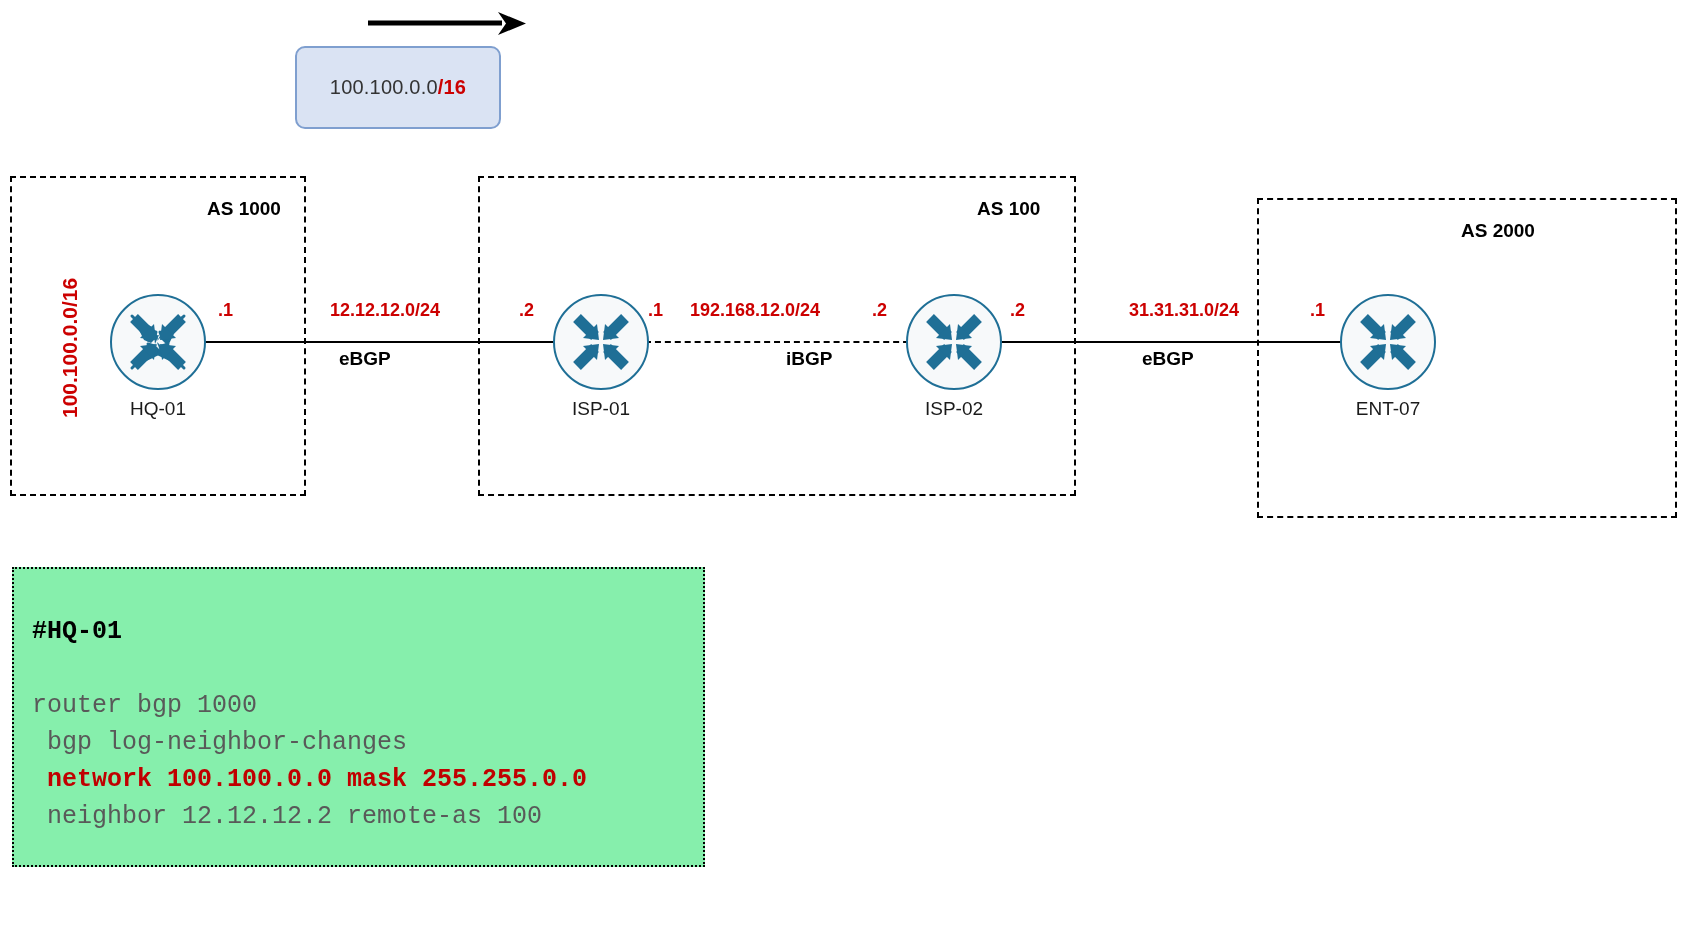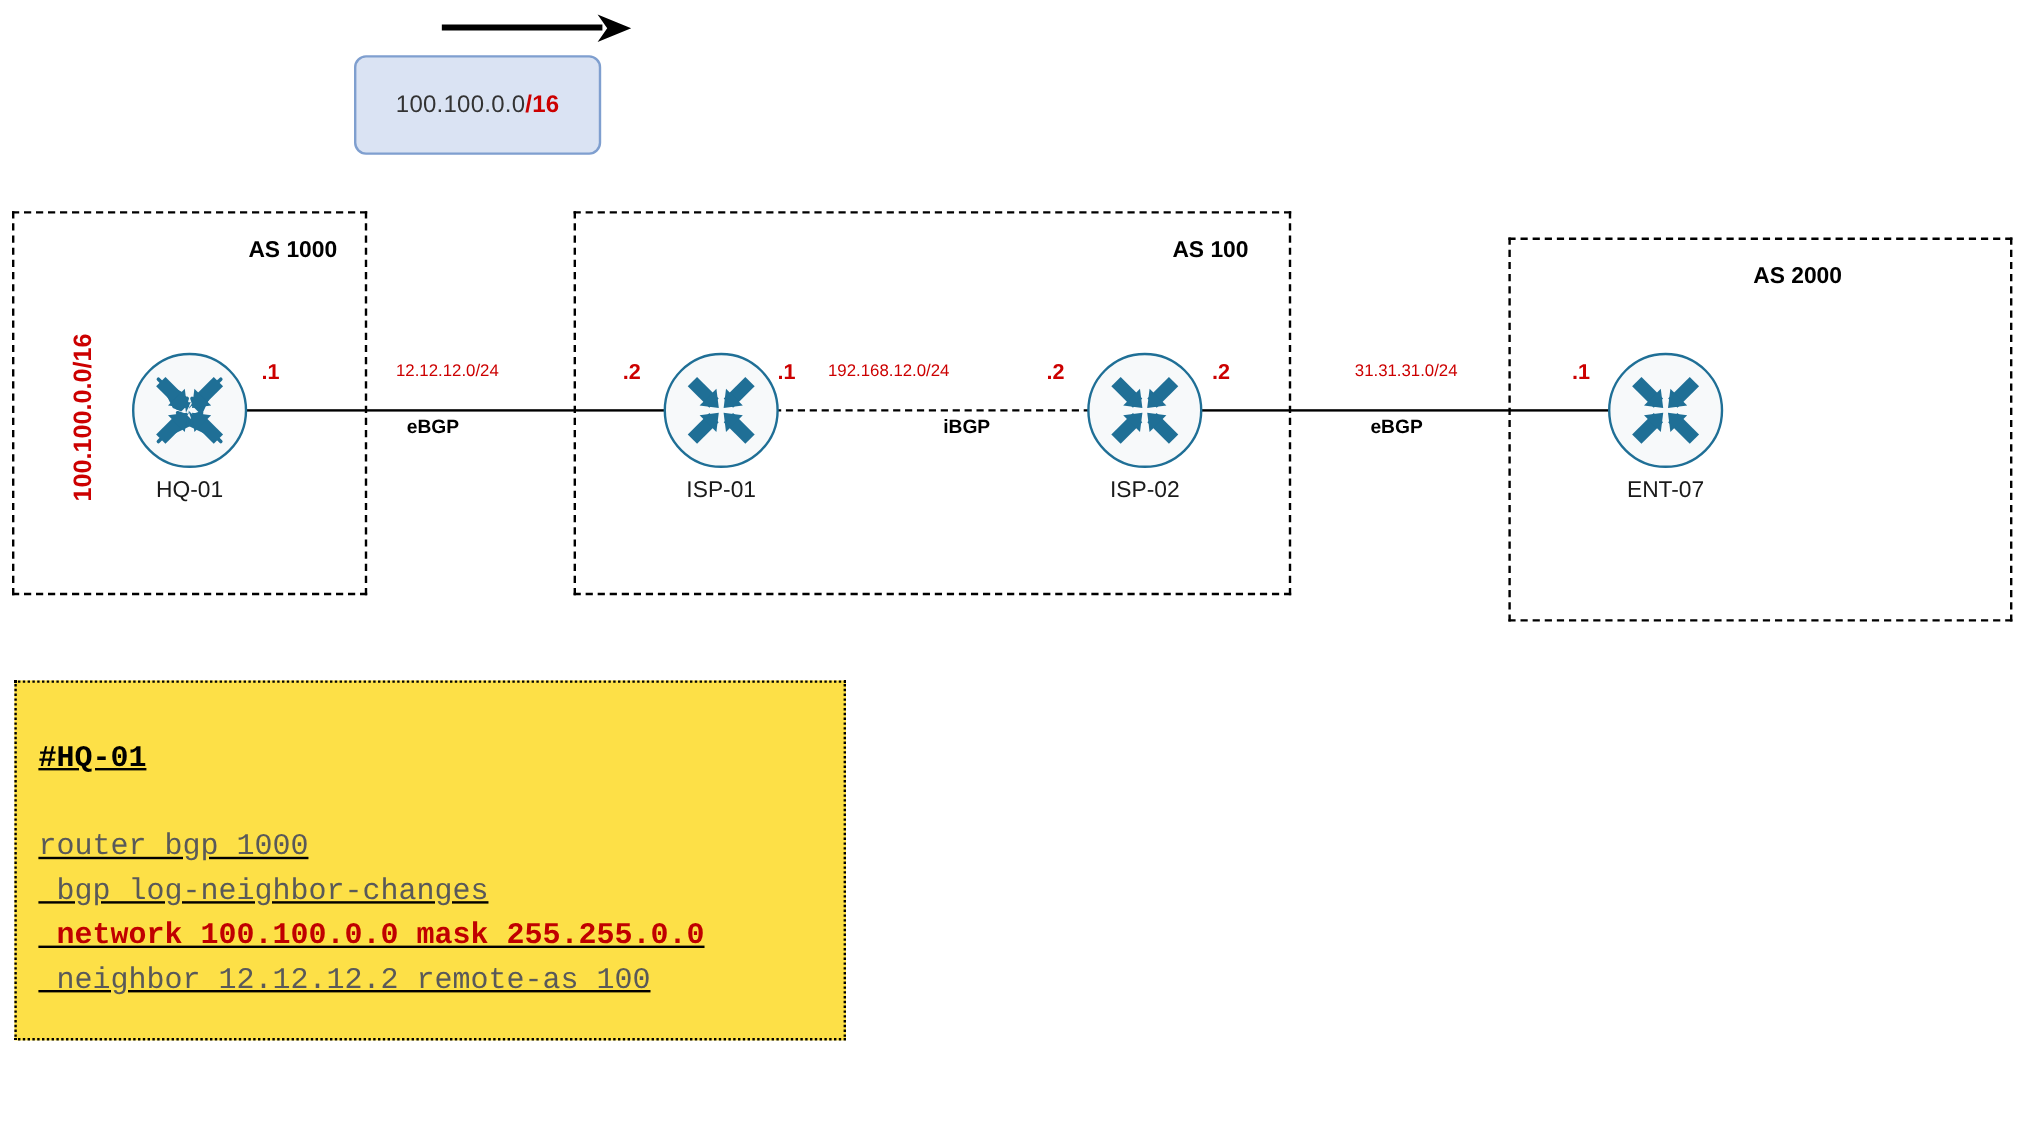--- a/index.html
+++ b/index.html
@@ -103,22 +103,22 @@
     position: absolute;
     font-size: 19px;
     color: #1a1a1a;
     white-space: nowrap;
     text-align: center;
   }
 
   
   .red-label {
     position: absolute;
-    font-size: 14px;
-    font-weight: normal;
+    font-size: 18px;
+    font-weight: bold;
     color: #cc0000;
     white-space: nowrap;
   }
   .red-small {
     position: absolute;
     font-size: 18px;
     font-weight: bold;
     color: #cc0000;
     white-space: nowrap;
   }
@@ -128,38 +128,37 @@
     font-weight: bold;
     color: #cc0000;
     white-space: nowrap;
     transform: rotate(-90deg);
     transform-origin: left top;
   }
 
   
   .peer-label {
     position: absolute;
-    font-size: 16px;
+    font-size: 19px;
     font-weight: bold;
     color: #000000;
     white-space: nowrap;
   }
 
   
   #config-box {
     position: absolute;
     left: 12px;
     top: 567px;
     width: 693px;
     height: 300px;
     border: 2px dotted #000000;
     box-sizing: border-box;
-    background: #fde047;
+    background: #86efac;
     padding: 44px 0 0 18px;
-    text-decoration: underline;
   }
   #config-box pre {
     margin: 0;
     font-family: "Liberation Mono", "DejaVu Sans Mono", monospace;
     font-size: 25px;
     line-height: 37px;
     color: #595959;
     white-space: pre;
   }
   #config-box .cfg-title {

